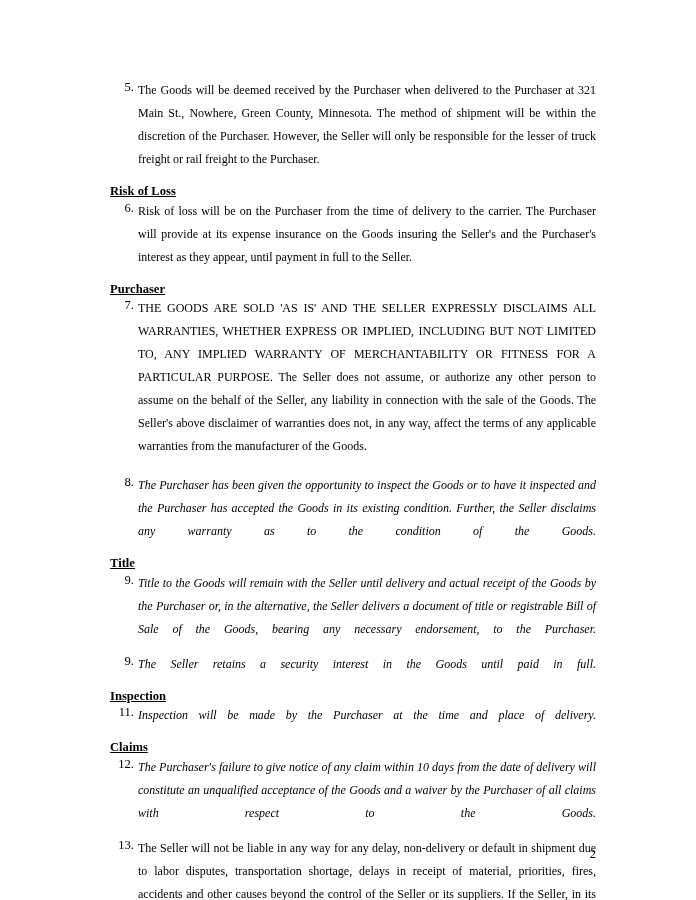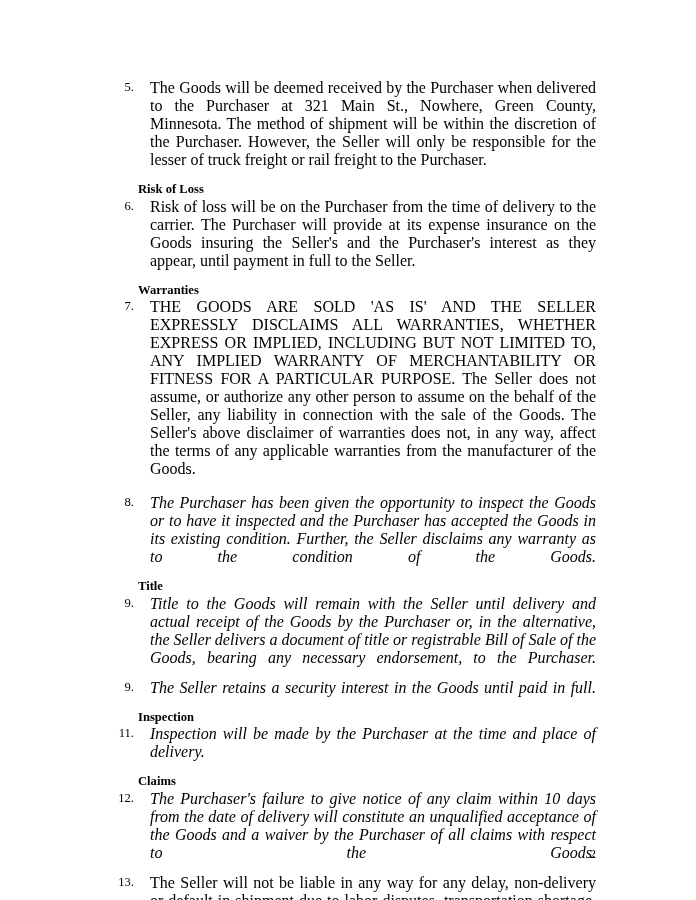--- a/index.html
+++ b/index.html
@@ -42,40 +42,39 @@
     padding-right: 4px;
     box-sizing: border-box;
     font-size: 12.6px;
     line-height: 16.6px;
     white-space: nowrap;
   }
   .clause-body {
     flex: 1 1 auto;
     text-align: justify;
     text-justify: inter-word;
-    font-size: 16px;
-    line-height: 18px;
+    font-size: 12px;
+    line-height: 23px;
     hyphens: none;
-    margin-left: 12px;
   }
   
   .clause-body.force-justify {
     text-align-last: justify;
     font-style: italic;
   }
   .clause-body.natural-last {
     text-align-last: left;
   }
 
   
   .section-head {
-    margin-left: 28px;
     font-weight: bold;
     font-size: 12.6px;
     line-height: 16.6px;
+    text-decoration: underline;
     text-underline-offset: 1px;
     display: block;
   }
 
   
   .gap-sm { height: 10px; }
   .gap-md { height: 16px; }
   .gap-head { height: 0px; }
 
   
@@ -99,21 +98,21 @@
         <div class="clause-body natural-last">The Goods will be deemed received by the Purchaser when delivered to the Purchaser at 321 Main St., Nowhere, Green County, Minnesota. The method of shipment will be within the discretion of the Purchaser. However, the Seller will only be responsible for the lesser of truck freight or rail freight to the Purchaser.</div>
       </div>
       <div class="gap-sm" style="height: 12px;"></div>
       <div class="section-head">Risk of Loss</div>
       <div class="gap-head"></div>
       <div class="clause">
         <div class="clause-num">6.</div>
         <div class="clause-body natural-last">Risk of loss will be on the Purchaser from the time of delivery to the carrier. The Purchaser will provide at its expense insurance on the Goods insuring the Seller's and the Purchaser's interest as they appear, until payment in full to the Seller.</div>
       </div>
       <div class="gap-sm" style="height: 12px;"></div>
-      <div class="section-head">Warranties</div>
+      <div class="section-head">Purchaser</div>
       <div class="gap-head"></div>
       <div class="clause">
         <div class="clause-num">7.</div>
         <div class="clause-body natural-last">THE GOODS ARE SOLD 'AS IS' AND THE SELLER EXPRESSLY DISCLAIMS ALL WARRANTIES, WHETHER EXPRESS OR IMPLIED, INCLUDING BUT NOT LIMITED TO, ANY IMPLIED WARRANTY OF MERCHANTABILITY OR FITNESS FOR A PARTICULAR PURPOSE. The Seller does not assume, or authorize any other person to assume on the behalf of the Seller, any liability in connection with the sale of the Goods. The Seller's above disclaimer of warranties does not, in any way, affect the terms of any applicable warranties from the manufacturer of the Goods.</div>
       </div>
       <div class="gap-md"></div>
       <div class="clause">
         <div class="clause-num">8.</div>
         <div class="clause-body force-justify">The Purchaser has been given the opportunity to inspect the Goods or to have it inspected and the Purchaser has accepted the Goods in its existing condition. Further, the Seller disclaims any warranty as to the condition of the Goods.</div>
       </div>

